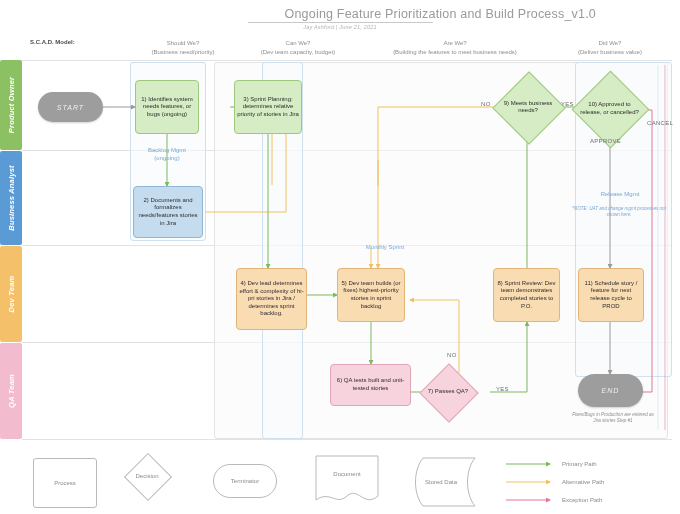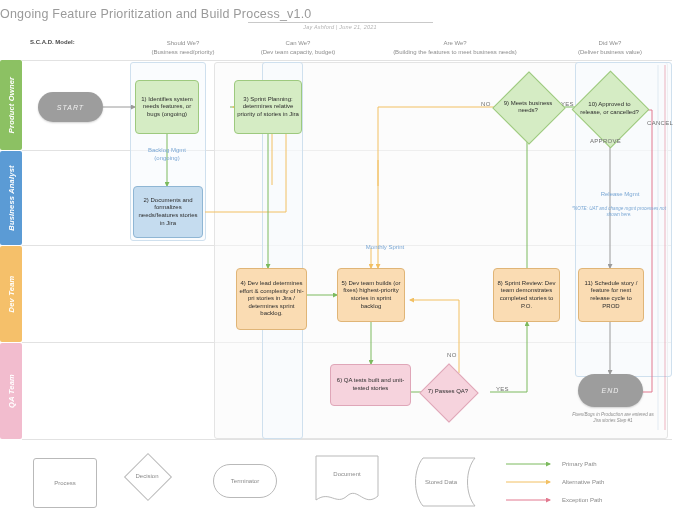--- a/index.html
+++ b/index.html
@@ -7,21 +7,21 @@
     width:680px;height:514px;
     background:#ffffff;
     font-family:"Liberation Sans", sans-serif;
     overflow:hidden;
     position:relative;
   }
   .canvas{position:absolute;left:0;top:0;width:680px;height:514px;}
 
   
   #title{
-    position:absolute;left:0;top:7px;width:596px;text-align:left;
+    position:absolute;left:0;top:7px;width:596px;text-align:right;
     font-size:12.5px;color:#9a9a9a;letter-spacing:.2px;
   }
   #subtitle{
     position:absolute;left:0;top:24px;width:680px;text-align:center;
     font-size:5.5px;color:#b2b2b2;font-style:italic;letter-spacing:.2px;
   }
 
   
   .colhead{position:absolute;text-align:center;font-size:6px;color:#8d8d8d;line-height:9px;}
   .colhead .l1{display:block;}

